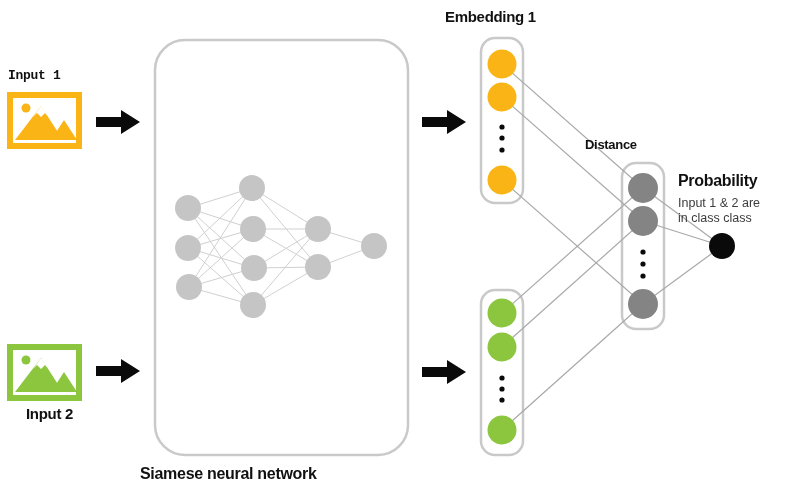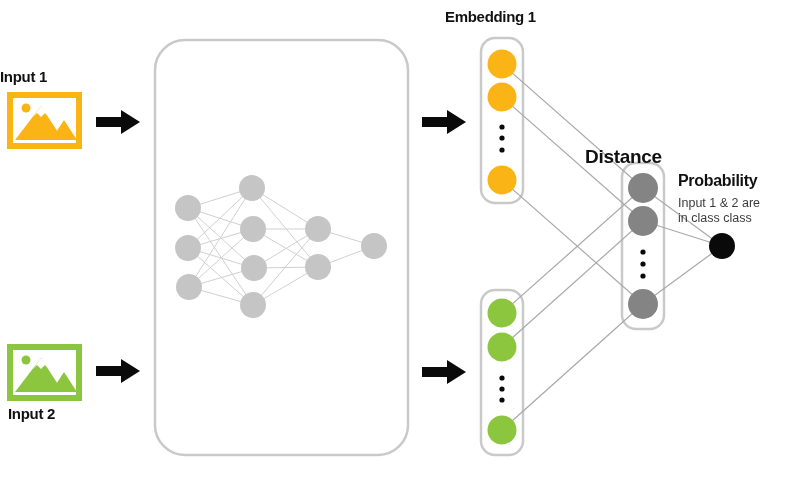--- a/index.html
+++ b/index.html
@@ -3,26 +3,26 @@
 <meta charset="utf-8">
 <style>
   html,body{margin:0;padding:0;background:#fff;}
   #stage{
     position:relative;width:800px;height:502px;background:#fff;overflow:hidden;
     font-family:"Liberation Sans","DejaVu Sans",sans-serif;color:#111;
   }
   #diagram-svg{position:absolute;left:0;top:0;width:800px;height:502px;}
   .lbl{position:absolute;text-align:left;white-space:nowrap;}
   .bold{font-weight:bold;letter-spacing:-0.3px;}
-  .input1-label{left:0;top:68px;width:74px;font-size:15px;}
-  .input2-label{left:8px;top:405px;width:74px;font-size:15px;}
+  .input1-label{left:8px;top:68px;width:74px;font-size:13px;font-family:Liberation Mono, monospace;}
+  .input2-label{left:26px;top:405px;width:74px;font-size:15px;}
   .siamese-label{left:140px;top:465px;width:290px;font-size:16px;}
   .embedding1-label{left:445px;top:8px;width:125px;font-size:15px;}
   .embedding2-label{left:445px;top:468px;width:125px;font-size:15px;}
-  .distance-label{left:585px;top:146px;width:115px;font-size:19px;}
+  .distance-label{left:585px;top:137px;width:115px;font-size:13px;}
   .probability-label{left:678px;top:172px;width:125px;font-size:16px;}
   .probability-note{left:678px;top:196px;width:125px;font-size:12.5px;line-height:15px;color:#3c3c3c;white-space:normal;}
   .img-icon{position:absolute;width:75px;height:57px;}
   .input1-icon{left:7px;top:92px;color:var(--yellow);}
   .input2-icon{left:7px;top:344px;color:var(--green);}
   .img-icon svg{width:100%;height:100%;display:block;}
 </style>
 </head>
 <body>
 
@@ -114,20 +114,21 @@
     <svg viewBox="0 0 75 57" xmlns="http://www.w3.org/2000/svg">
       <rect x="3" y="3" width="69" height="51" fill="#ffffff" stroke="currentColor" stroke-width="6"></rect>
       <circle cx="19" cy="16" r="4.5" fill="currentColor"></circle>
       <polygon points="8,48 34,14 56,48" fill="currentColor"></polygon>
       <polygon points="44,48 57,28 70,48" fill="currentColor"></polygon>
       <polygon points="26,25 34,14 42,25 38,21 34,25 30,21" fill="#ffffff"></polygon>
     </svg>
   </div>
   <div class="lbl bold input2-label">Input 2</div>
 
+  <div class="lbl bold siamese-label">Siamese neural network</div>
   <div class="lbl bold embedding1-label">Embedding 1</div>
   <div class="lbl bold distance-label">Distance</div>
   <div class="lbl bold probability-label">Probability</div>
   <div class="lbl probability-note">
     <span>Input 1 &amp; 2 are</span><br>
     <span>in class class</span>
   </div>
 
 </div>
 

